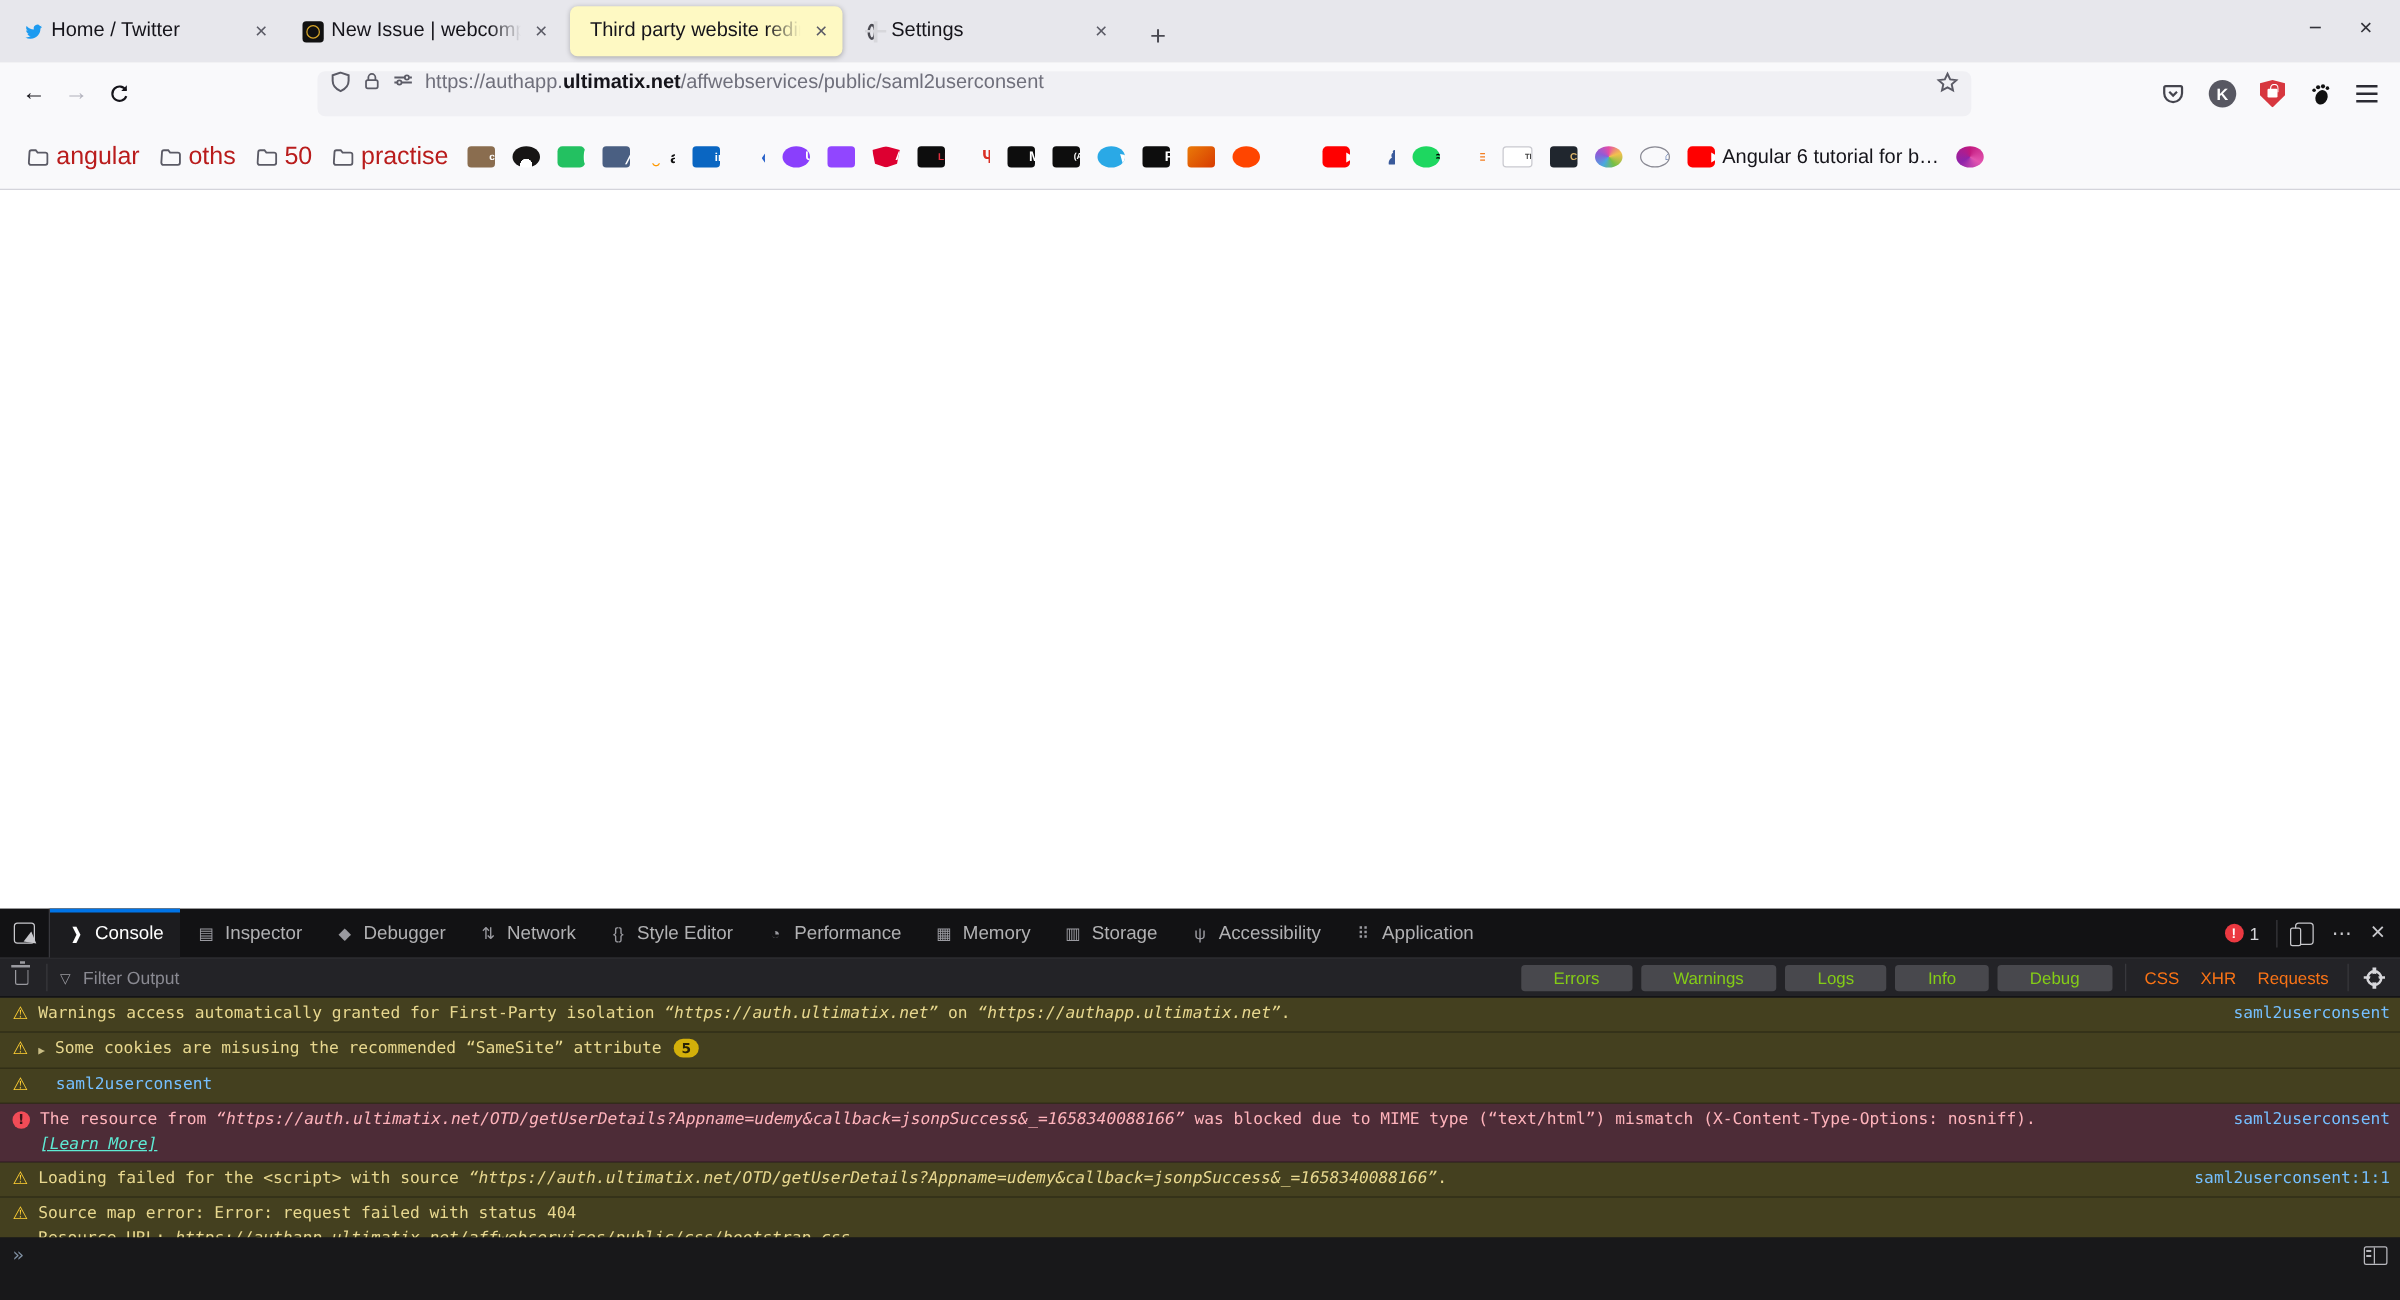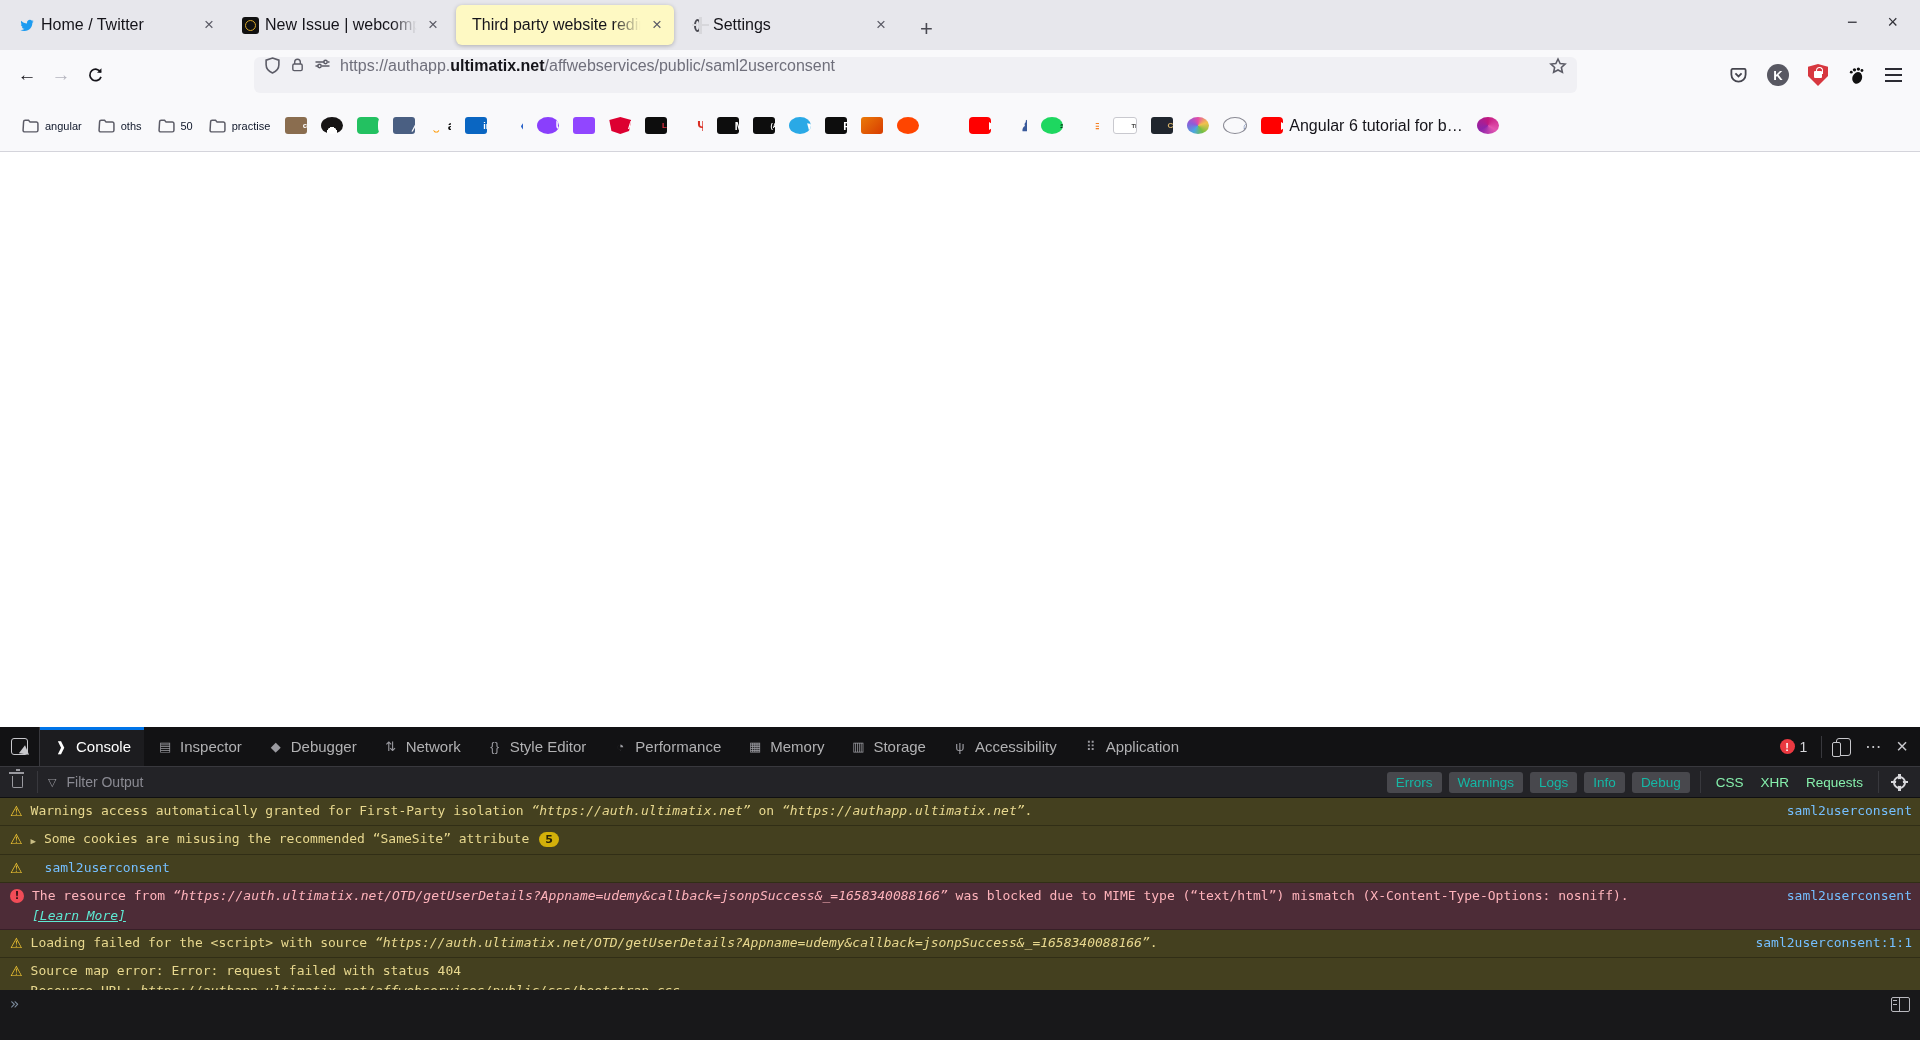--- a/index.html
+++ b/index.html
@@ -37,21 +37,21 @@
     clip-path:polygon(50% 0,100% 12%,100% 55%,50% 100%,0 55%,0 12%); position:relative; }
   .ext-shield::after { content:""; position:absolute; left:6px; top:7px; width:8px; height:7px; background:#fff;
     border-radius:1px; }
   .ext-shield::before { content:""; position:absolute; left:7.5px; top:3px; width:5px; height:6px; border:1.5px solid #fff;
     border-radius:50% 50% 0 0; border-bottom:none; }
   .hamburger { display:flex; flex-direction:column; gap:4px; }
   .hamburger i { width:17px; height:2px; background:#2b2b33; display:block; }
 
   .bookmarks { height:52px; background:#f9f9fb; border-bottom:1px solid #d4d4db; display:flex; align-items:center;
     padding:0 14px; gap:0; }
-  .bm-folder { display:flex; align-items:center; gap:6px; font-size:11px; color:#0f172a; padding:5px 8px; border-radius:4px; }
+  .bm-folder { display:flex; align-items:center; gap:6px; font-size:20px; color:#b91c1c; padding:5px 8px; border-radius:4px; }
   .bm-item { padding:5px 7px; border-radius:4px; display:flex; align-items:center; gap:6px; font-size:16px; color:#15141a; }
   .bm-icon { width:17px; height:17px; display:inline-flex; align-items:center; justify-content:center;
     font-weight:bold; border-radius:3px; flex:0 0 auto; overflow:hidden;padding-left:22px; }
   .bm-github { background:radial-gradient(circle at 50% 88%, #fff 0 26%, #171515 27%); border-radius:50%; }
   .bm-whatsapp { background:#23c161; border-radius:4px; position:relative; }
   .bm-whatsapp::after { content:""; width:9px; height:9px; border:1.8px solid #fff; border-radius:50%; }
   .bm-play { background:#f00; border-radius:4px; position:relative; }
   .bm-play::after { content:""; border-left:7px solid #fff; border-top:4.5px solid transparent; border-bottom:4.5px solid transparent; margin-left:2px; }
   .bm-telegram { background:#2aa9e6; border-radius:50%; }
   .bm-telegram::after { content:""; border-left:8px solid #fff; border-top:4px solid transparent; border-bottom:4px solid transparent; margin-left:2px; transform:rotate(-15deg); }
@@ -98,22 +98,22 @@
   .dots3 { font-size:16px; color:#c8c8cc; letter-spacing:1px; }
   .dt-close { font-size:20px; color:#c8c8cc; }
 
   .dt-filterbar { height:31px; background:#232327; display:flex; align-items:center; padding:0 8px; gap:10px;
     border-bottom:1px solid #101012; flex:0 0 auto; }
   .trash { width:11px; height:12px; border:1.4px solid #9a9aa0; border-top:none; border-radius:0 0 2px 2px; position:relative; margin:0 4px; }
   .trash::before { content:""; position:absolute; top:-4px; left:-3.6px; width:15px; height:1.6px; background:#9a9aa0; }
   .trash::after { content:""; position:absolute; top:-7px; left:2.5px; width:4px; height:2px; background:#9a9aa0; }
   .funnel { color:#9a9aa0; font-size:11px; }
   .filter-input { color:#8a8a92; font-size:14px; flex:1; }
-  .fbtn { background:#48484d; color:#14b8a6; font-size:13.5px; padding:3px 9px; border-radius:3px;text-align:right; }
-  .ftext { color:#86efac; font-size:13.5px; padding:0 5px; }
+  .fbtn { background:#48484d; color:#84cc16; font-size:13.5px; padding:3px 26px; border-radius:3px;text-align:right; }
+  .ftext { color:#f97316; font-size:13.5px; padding:0 5px; }
   .fgroup { display:flex; gap:7px; align-items:center; }
   .gear { width:13px; height:13px; border:2px solid #d7d7db; border-radius:50%; position:relative; margin:0 6px 0 4px; }
   .gear::before { content:""; position:absolute; left:3.2px; top:-4px; width:2.6px; height:17px; background:#d7d7db; }
   .gear::after { content:""; position:absolute; left:-4px; top:3.2px; width:17px; height:2.6px; background:#d7d7db; }
   .gear i { position:absolute; inset:1px; background:#232327; border-radius:50%; z-index:2; }
 
   .console-rows { flex:1; overflow:hidden; font-family:"DejaVu Sans Mono", monospace; font-size:13px; }
   .crow { display:flex; align-items:flex-start; padding:3px 8px 3px 10px; border-bottom:1px solid rgba(0,0,0,.28); line-height:20px; }
   .crow.warn { background:#44401f; color:#e8d88f; }
   .crow.error { background:#4d2c37; color:#ffb3bb; }

